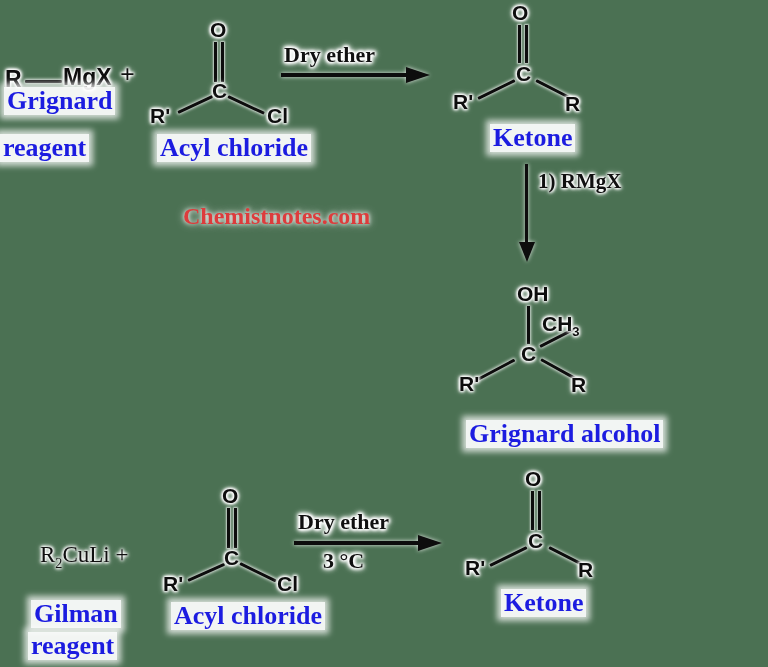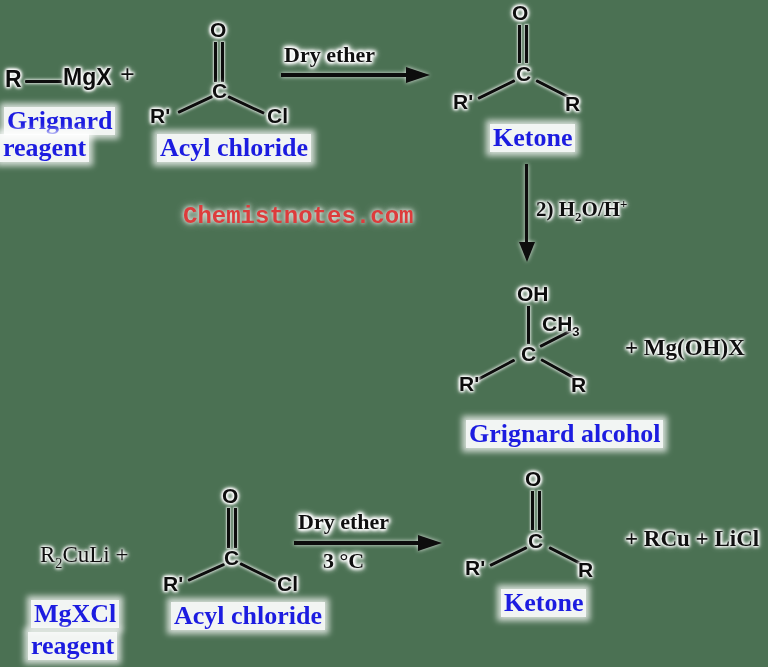--- a/index.html
+++ b/index.html
@@ -26,21 +26,21 @@
   }
   .byproduct { font-size:23px; }
   .blue-label {
     position:absolute; font-family:"Liberation Serif",serif;
     font-weight:700; font-size:26px; color:var(--label,#1c1ce0);
     background:rgba(255,255,255,0.93);
     box-shadow:0 0 6px 4px rgba(255,255,255,0.75);
     padding:0 3px; line-height:1.08; white-space:nowrap;
   }
   .watermark {
-    position:absolute; font-family:Liberation Mono, monospace;
+    position:absolute; font-family:Liberation Serif, serif;
     font-weight:600; font-size:24px; color:var(--wm,#dd3c3c); white-space:nowrap;
     text-shadow:0 0 4px rgba(255,255,255,0.95),0 0 9px rgba(255,255,255,0.8);
   }
   .bond {
     position:absolute; height:3px; background:#0d0d0d;
     transform-origin:left center; border-radius:1px;
     box-shadow:0 0 3px 1px rgba(255,255,255,0.8);
   }
   .vbond {
     position:absolute; width:3px; background:#0d0d0d;
@@ -66,21 +66,21 @@
 </style>
 </head>
 <body>
 
 <div class="canvas">
 
   <div>
     <span class="formula" style="left:5px;top:66px">R</span>
     <div class="bond" style="left:25px;top:80px;width:37px"></div>
     <span class="formula" style="left:63px;top:64px">MgX</span>
-    <span class="blue-label" style="left:4px;top:107px">Grignard</span>
+    <span class="blue-label" style="left:4px;top:87px">Grignard</span>
     <span class="blue-label" style="left:0px;top:134px">reagent</span>
   </div>
 
   <span class="serif-txt" style="left:120px;top:60px;font-size:26px">+</span>
 
   <div>
     <span class="atom" style="left:210px;top:18px">O</span>
     <div class="dline" style="left:214px;top:42px;height:40px"></div>
     <div class="dline" style="left:221px;top:42px;height:40px"></div>
     <span class="atom" style="left:212px;top:79px">C</span>
@@ -107,42 +107,41 @@
     <div class="bond" style="left:536px;top:79px;width:39px;transform:rotate(27deg)"></div>
     <span class="atom" style="left:565px;top:92px">R</span>
     <span class="blue-label" style="left:490px;top:124px">Ketone</span>
   </div>
 
 
   <div class="glow">
     <div class="vbond" style="left:525px;top:164px;height:80px;box-shadow:none"></div>
     <div class="arrow-head-down" style="left:519px;top:242px"></div>
   </div>
-  <span class="serif-txt" style="left:536px;top:196px;font-size:21px"><span>2) H</span><sub>2</sub><span>O/H</span><sup>+</sup></span>
+  <span class="serif-txt" style="left:538px;top:169px;font-size:21px">1) RMgX</span>
 
   <span class="watermark" style="left:183px;top:203px">Chemistnotes.com</span>
 
   <div>
     <span class="atom" style="left:517px;top:282px">OH</span>
     <div class="vbond" style="left:527px;top:306px;height:38px"></div>
     <span class="atom" style="left:521px;top:342px">C</span>
     <div class="bond" style="left:540px;top:345px;width:38px;transform:rotate(-27deg)"></div>
     <span class="atom" style="left:542px;top:312px"><span>CH</span><sub>3</sub></span>
     <div class="bond" style="left:474px;top:380px;width:46px;transform:rotate(-28deg)"></div>
     <span class="atom" style="left:459px;top:372px">R'</span>
     <div class="bond" style="left:541px;top:358px;width:42px;transform:rotate(29deg)"></div>
     <span class="atom" style="left:571px;top:373px">R</span>
     <span class="blue-label" style="left:466px;top:420px">Grignard alcohol</span>
   </div>
 
-  <span class="serif-txt byproduct" style="left:625px;top:335px">+ Mg(OH)X</span>
 
   <div>
     <span class="serif-txt byproduct" style="left:40px;top:542px;font-weight:400"><span>R</span><sub>2</sub><span>CuLi +</span></span>
-    <span class="blue-label" style="left:31px;top:600px">MgXCl</span>
+    <span class="blue-label" style="left:31px;top:600px">Gilman</span>
     <span class="blue-label" style="left:28px;top:632px">reagent</span>
   </div>
 
   <div>
     <span class="atom" style="left:222px;top:484px">O</span>
     <div class="dline" style="left:227px;top:508px;height:40px"></div>
     <div class="dline" style="left:234px;top:508px;height:40px"></div>
     <span class="atom" style="left:224px;top:546px">C</span>
     <div class="bond" style="left:188px;top:579px;width:40px;transform:rotate(-24deg)"></div>
     <span class="atom" style="left:163px;top:572px">R'</span>
@@ -163,15 +162,14 @@
     <div class="dline" style="left:531px;top:491px;height:39px"></div>
     <div class="dline" style="left:538px;top:491px;height:39px"></div>
     <span class="atom" style="left:528px;top:529px">C</span>
     <div class="bond" style="left:490px;top:564px;width:41px;transform:rotate(-26deg)"></div>
     <span class="atom" style="left:465px;top:556px">R'</span>
     <div class="bond" style="left:549px;top:546px;width:41px;transform:rotate(27deg)"></div>
     <span class="atom" style="left:578px;top:558px">R</span>
     <span class="blue-label" style="left:501px;top:589px">Ketone</span>
   </div>
 
-  <span class="serif-txt byproduct" style="left:625px;top:526px">+ RCu + LiCl</span>
 
 </div>
 
 </body></html>

